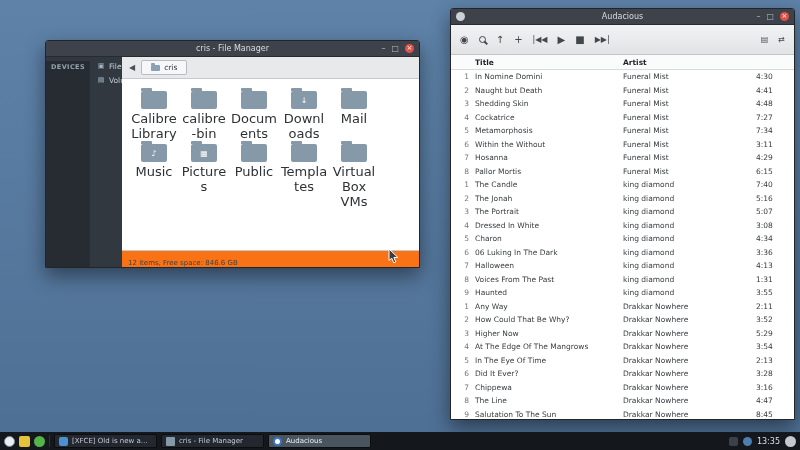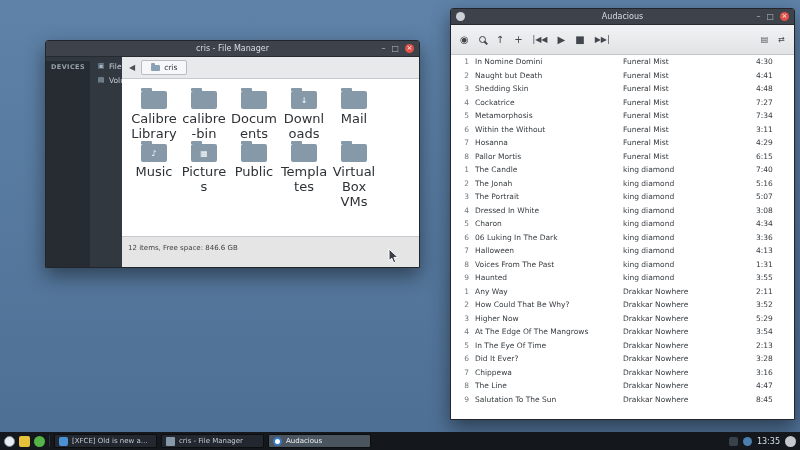--- a/index.html
+++ b/index.html
@@ -56,22 +56,22 @@
                 margin:5px auto 3px; position:relative; }
   .folder-ico::before { content:""; position:absolute; top:-3px; left:0;
                         width:11px; height:3px; background:inherit;
                         border-radius:1px 1px 0 0; }
   .folder-cell.selected .folder-ico { background:#49a4e4; }
   .folder-emblem { position:absolute; inset:0; display:flex; align-items:center;
                    justify-content:center; font-size:8px; color:#fff; }
   .folder-label { font-size:13px; line-height:1.15; color:#2e3236; padding:0 1px;
                   word-wrap:break-word; }
 
-  .fm-status { height:14px; background:#e5e5e5; border-top:1px solid #c6c9cd;
-               display:flex; align-items:flex-end; padding:15px 6px; font-size:7px;
+  .fm-status { height:14px; background:#f97316; border-top:1px solid #c6c9cd;
+               display:flex; align-items:flex-start; padding:8px 6px; font-size:7px;
                color:#3e4246; flex:none; }
 
   
   .aud { left:450px; top:8px; width:345px; height:412px; }
   .aud-toolbar { height:30px; background:linear-gradient(#f1f2f3,#e1e3e5);
                  border-bottom:1px solid #c3c6c9; display:flex; align-items:center;
                  padding:0 9px; gap:10px; flex:none; color:#42474d; }
   .tool-glyph { font-size:10px; line-height:1; color:#42474d; }
   .tool-glyph.small { font-size:8px; }
   .mag { width:7px; height:7px; border:1.5px solid #42474d; border-radius:50%;
@@ -243,20 +243,26 @@
     <span class="tool-glyph">↑</span>
     <span class="tool-glyph">+</span>
     <span class="tool-glyph small">|◀◀</span>
     <span class="tool-glyph">▶</span>
     <span class="tool-glyph">■</span>
     <span class="tool-glyph small">▶▶|</span>
     <span class="aud-spacer"></span>
     <span class="tool-glyph small">▤</span>
     <span class="tool-glyph small">⇄</span>
   </div>
+  <div class="pl-header">
+    <span class="col-num"></span>
+    <span class="col-title">Title</span>
+    <span class="col-artist">Artist</span>
+    <span class="col-time"></span>
+  </div>
   <div class="playlist">
 
   <div class="track-row">
         <span class="col-num">1</span>
         <span class="col-title">In Nomine Domini</span>
         <span class="col-artist">Funeral Mist</span>
         <span class="col-time">4:30</span>
       </div>
       <div class="track-row">
         <span class="col-num">2</span>

